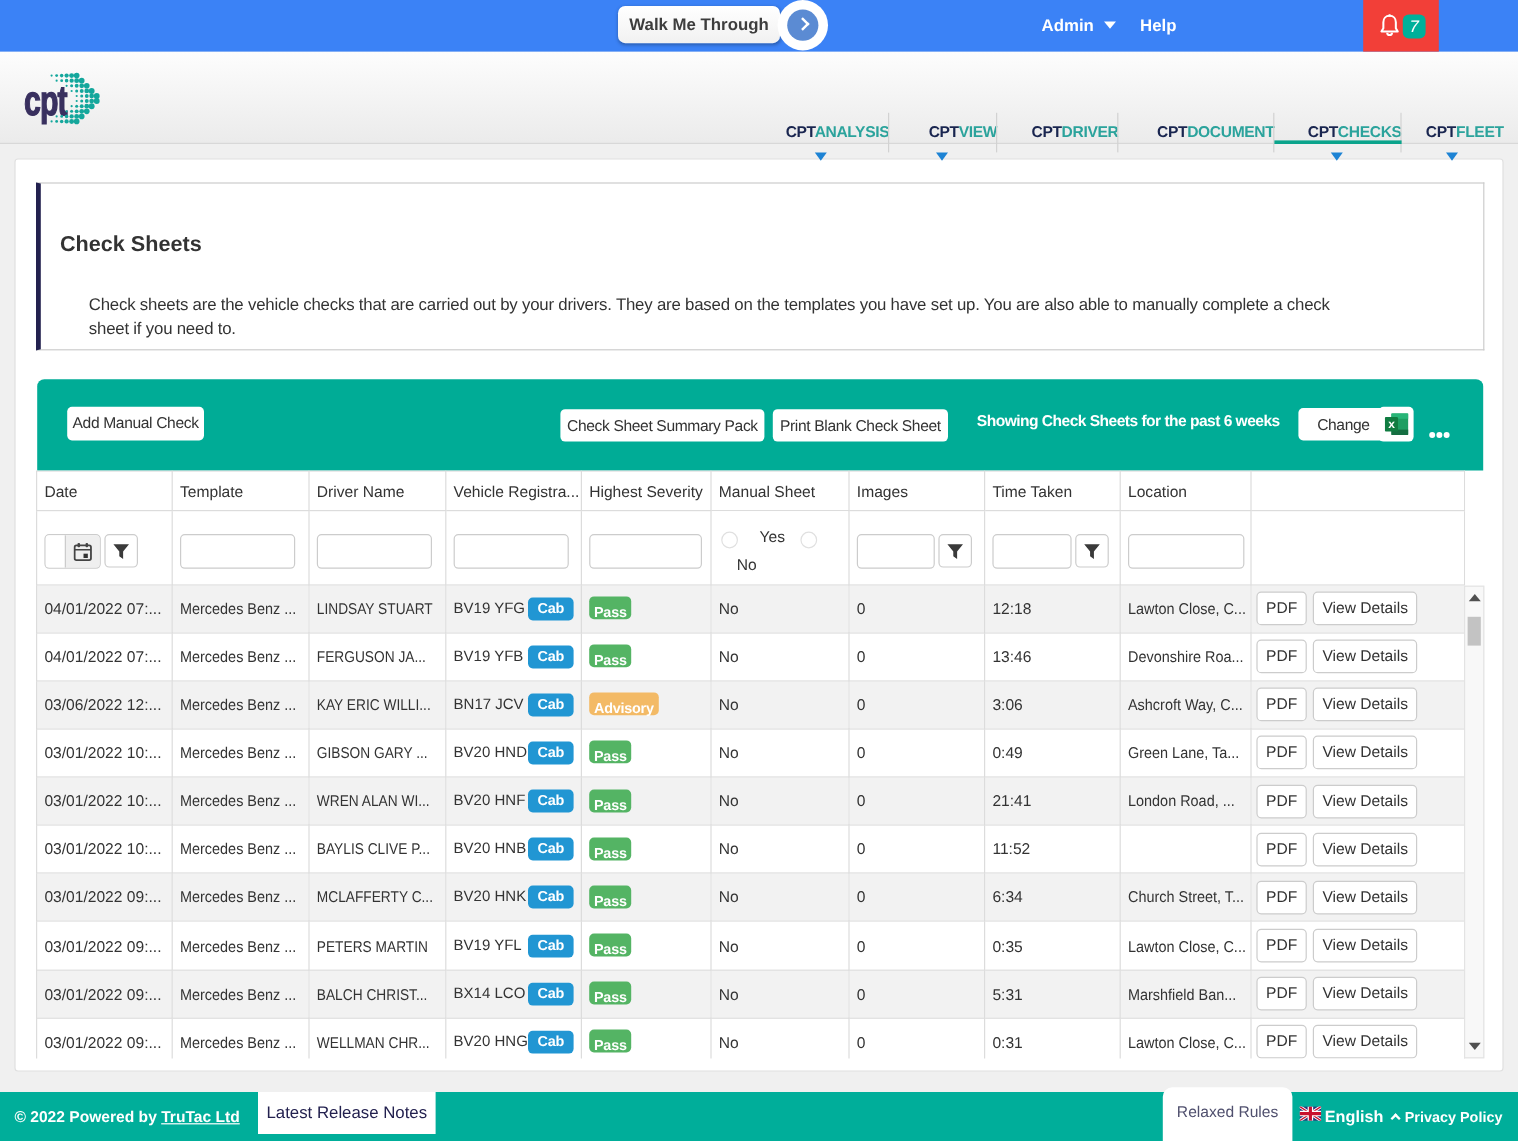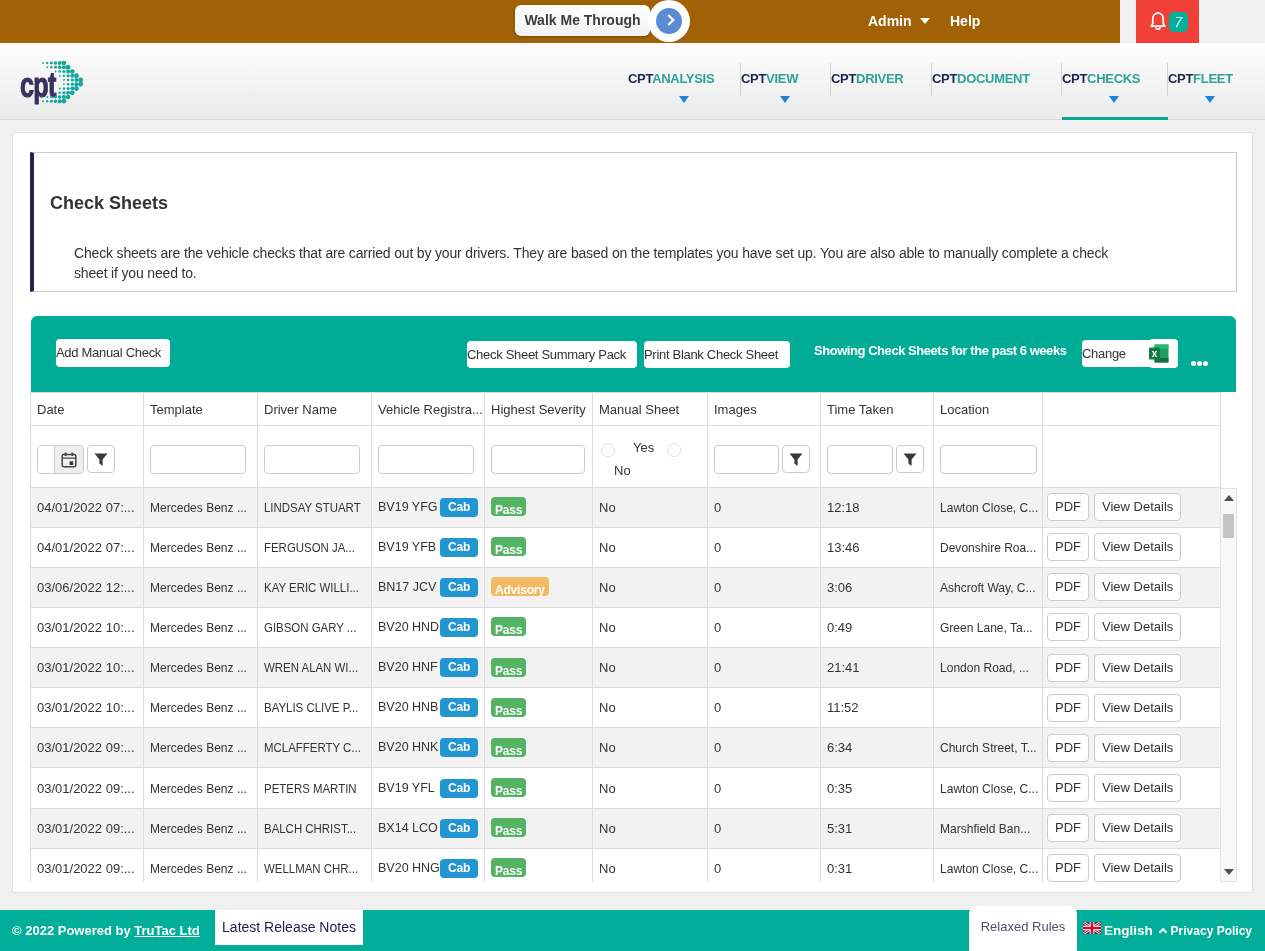--- a/index.html
+++ b/index.html
@@ -1,48 +1,48 @@
 <!DOCTYPE html>
 <html><head>
 <meta charset="utf-8">
 <style>
 * { margin:0; padding:0; box-sizing:border-box; }
 html,body { width:1265px; height:951px; overflow:hidden; font-family:"Liberation Sans",sans-serif; background:#f0f0f0; }
 .abs { position:absolute; }
 
 
-.topbar { position:absolute; left:0; top:0; width:1120px; height:43px; background:#a16207; z-index:30; }
+.topbar { position:absolute; left:0; top:0; width:1265px; height:43px; background:#3b82f6; z-index:30; }
 .walkme { position:absolute; left:515px; top:5px; width:135px; height:31px; background:linear-gradient(#fff,#f1f1f1); border-radius:6px; box-shadow:0 1px 3px rgba(0,0,0,.3); font-size:14px; font-weight:bold; color:#3d3d3d; line-height:31px; text-align:center; }
 .walkcirc { position:absolute; left:648px; top:0px; width:42px; height:42px; background:#fff; border-radius:50%; }
 .walkcirc .inner { position:absolute; left:8px; top:8px; width:26px; height:26px; background:#5b8bd3; border-radius:50%; }
 .walkcirc .chev { position:absolute; left:17px; top:16px; width:8px; height:8px; border-top:2.5px solid #fff; border-right:2.5px solid #fff; transform:rotate(45deg); }
 .topnav { position:absolute; top:0; height:43px; color:#fff; font-size:14px; font-weight:bold; line-height:43px; }
 .caret-down { display:inline-block; width:0; height:0; border-left:5px solid transparent; border-right:5px solid transparent; border-top:6px solid #fff; vertical-align:middle; margin-left:8px; margin-top:-3px; }
 .notif { position:absolute; left:1136px; top:0; width:63px; height:43px; background:#f23f38; }
 .notifbadge { position:absolute; left:33px; top:12px; width:19px; height:20px; background:#00b09a; border-radius:5px; color:#fff; font-style:italic; font-size:14px; line-height:20px; text-align:center; }
 
 
 .apphead { position:absolute; left:0; top:43px; width:1265px; height:77px; background:linear-gradient(#fdfdfd,#ebebeb); border-bottom:1px solid #d8d8d8; z-index:10; }
 .logo-cpt { position:absolute; left:20px; top:65px; font-size:35px; font-weight:bold; color:#39305f; -webkit-text-stroke:1.1px #39305f; letter-spacing:-1px; transform:scaleX(0.72); transform-origin:0 0; z-index:11; }
 .nav { position:absolute; right:12px; top:43px; height:77px; display:flex; z-index:12; }
-.navitem { position:relative; text-align:left; font-size:13px; letter-spacing:-0.3px; font-weight:bold; padding-top:28px; color:#19254f; }
+.navitem { position:relative; text-align:right; font-size:13px; letter-spacing:-0.3px; font-weight:bold; padding-top:28px; color:#19254f;margin-top:31px; }
 .navitem b { color:#2ba39c; font-weight:bold; }
 .navitem .sep { position:absolute; right:0; top:20px; height:33px; width:1px; background:#d2d2d2; }
 .navitem .tri { position:absolute; left:50%; margin-left:-6px; top:53px; width:0; height:0; border-left:5.5px solid transparent; border-right:5.5px solid transparent; border-top:7px solid #1d83d4; }
 .navitem .active-line { position:absolute; left:0; bottom:0px; width:100%; height:3px; background:#0ba48c; }
 
 
 .card { position:absolute; left:12px; top:132px; width:1241px; height:761px; background:#fff; border:1px solid #e0e0e0; border-radius:3px; z-index:5; }
 .sheetbox { position:absolute; left:17px; top:19px; width:1207px; height:140px; background:#fff; border:1px solid #ccc; border-left:4px solid #23214f; }
 .sheetbox h1 { position:absolute; left:16px; top:40px; font-size:18px; font-weight:bold; color:#333; }
 .sheetbox p { position:absolute; left:16px; letter-spacing:-0.17px; top:91px; font-size:14px; color:#333; line-height:19.5px; white-space:nowrap;margin-left:24px; }
 
 
 .toolbar { position:absolute; left:18px; top:183px; width:1205px; height:76px; background:#00ac96; border-radius:6px 6px 0 0; }
-.tbtn { position:absolute; background:#fff; border-radius:4px; font-size:13px; letter-spacing:-0.3px; color:#333; text-align:left; white-space:nowrap; }
+.tbtn { position:absolute; background:#fff; border-radius:4px; font-size:13px; letter-spacing:-0.3px; color:#333; text-align:center; white-space:nowrap; }
 .showing { position:absolute; left:783px; top:27px; color:#fff; font-weight:bold; font-size:13px; letter-spacing:-0.45px; white-space:nowrap; }
 .dots3 { position:absolute; left:1160px; top:36px; }
 .dots3 i { display:inline-block; width:5px; height:5px; border-radius:50%; background:#fff; margin-right:1px; }
 
 
 .tablewrap { position:absolute; left:17px; top:259px; width:1191px; height:490px; overflow:hidden; }
 table.grid { border-collapse:collapse; table-layout:fixed; width:1190px; font-size:13px; color:#333; }
 .sx { display:inline-block; transform:scaleX(0.88); transform-origin:0 50%; }
 .sxt { display:inline-block; transform:scaleX(0.925); transform-origin:0 50%; }
 table.grid td { border:1px solid #dcdcdc; padding:0 6px; text-align:left; font-weight:normal; overflow:hidden; white-space:nowrap; }

